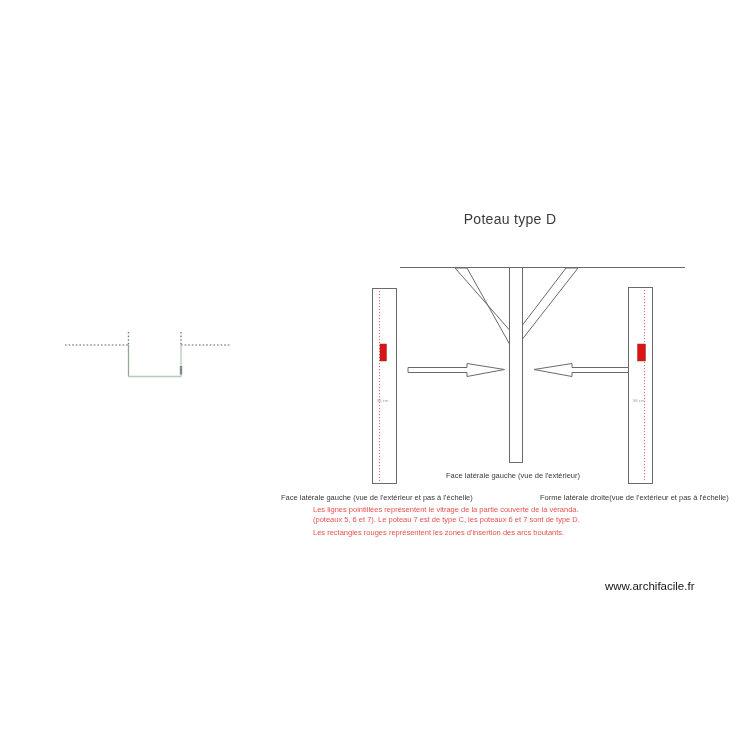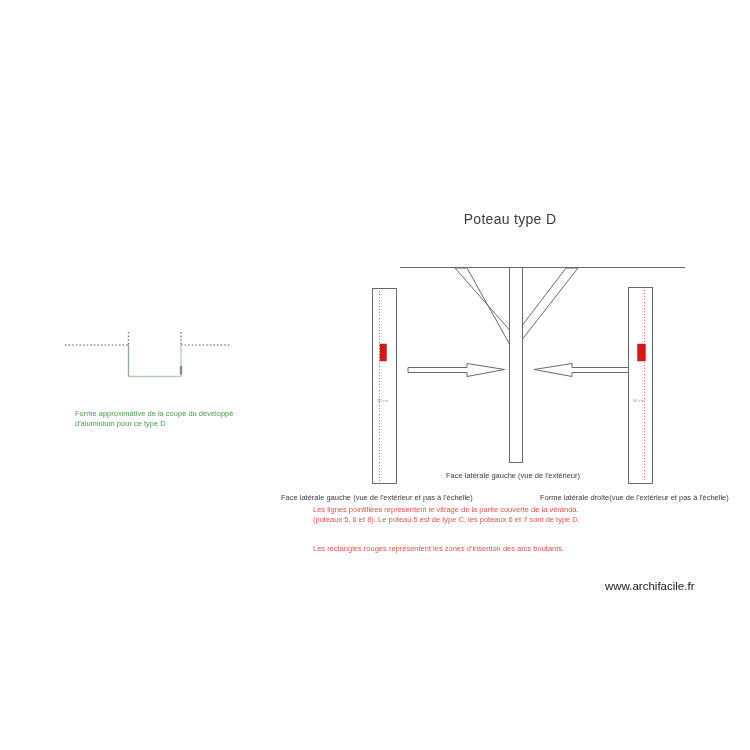--- a/index.html
+++ b/index.html
@@ -23,21 +23,21 @@
     white-space: pre-line; line-height: 9.5px;
   }
   .center-view { left: 413px; top: 471px; width: 200px; text-align: center; }
   .left-view   { left: 281px; top: 493px; }
   .right-view  { left: 540px; top: 493px; }
   .red-note {
     font-size: 7.5px; color: #e8524c;
     white-space: pre-line; line-height: 9.5px;
   }
   .note-glazing { left: 313px; top: 505px; }
-  .note-arcs   { left: 313px; top: 528px; margin-top: 16px; }
+  .note-arcs   { left: 313px; top: 528px; }
   .green-note {
     left: 75px; top: 409px;
     font-size: 7.5px; color: #4c9a4c;
     white-space: pre-line; line-height: 9.7px;
   }
   .website {
     left: 605px; top: 580px;
     font-size: 11.5px; color: #161616;
   }
   svg { position: absolute; left: 0; top: 0; }
@@ -90,22 +90,20 @@
 
   <div class="abs title">Poteau type D</div>
 
   <div class="abs small-label center-view">Face latérale gauche (vue de l'extérieur)</div>
 
   <div class="abs small-label left-view">Face latérale gauche (vue de l'extérieur et pas à l'échelle)</div>
 
   <div class="abs small-label right-view">Forme latérale droite(vue de l'extérieur et pas à l'échelle)</div>
 
   <div class="abs red-note note-glazing">Les lignes pointillées représentent le vitrage de la partie couverte de la véranda.
-(poteaux 5, 6 et 8).  Le poteau 5 est de type C, les poteaux 6 et 7 sont de type D.</div>
+(poteaux 5, 6 et 7).  Le poteau 7 est de type C, les poteaux 6 et 7 sont de type D.</div>
 
   <div class="abs red-note note-arcs">Les rectangles rouges représentent les zones d'insertion des arcs boutants.</div>
 
-  <div class="abs green-note">Forme approximative de la coupe du développé
- d'aluminium pour ce type D</div>
 
   <div class="abs website">www.archifacile.fr</div>
 
 </div>
 
 </body></html>

